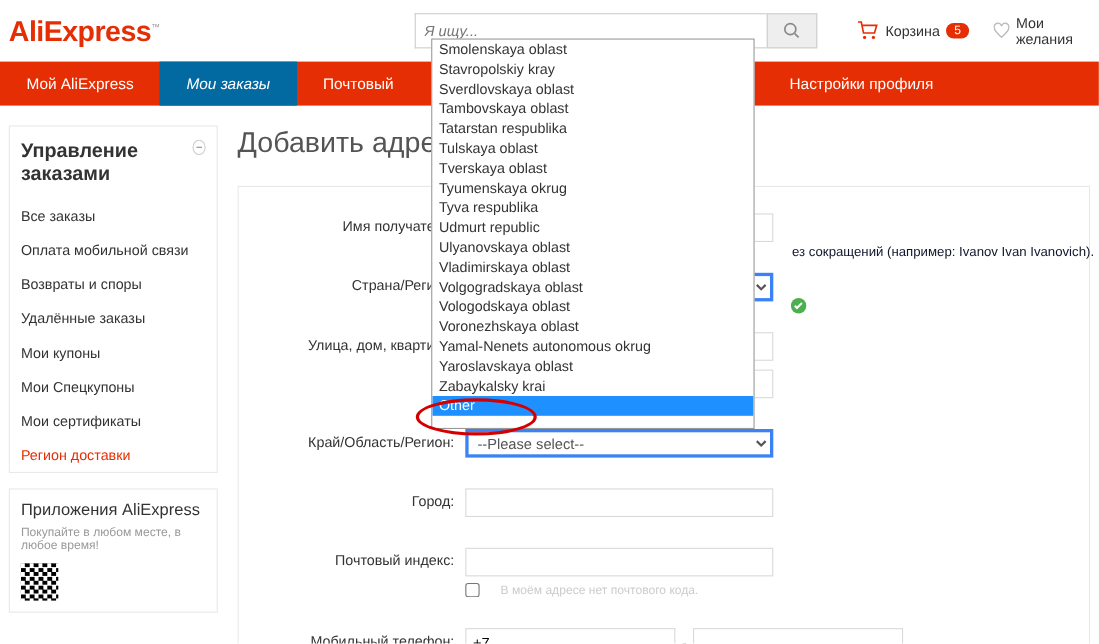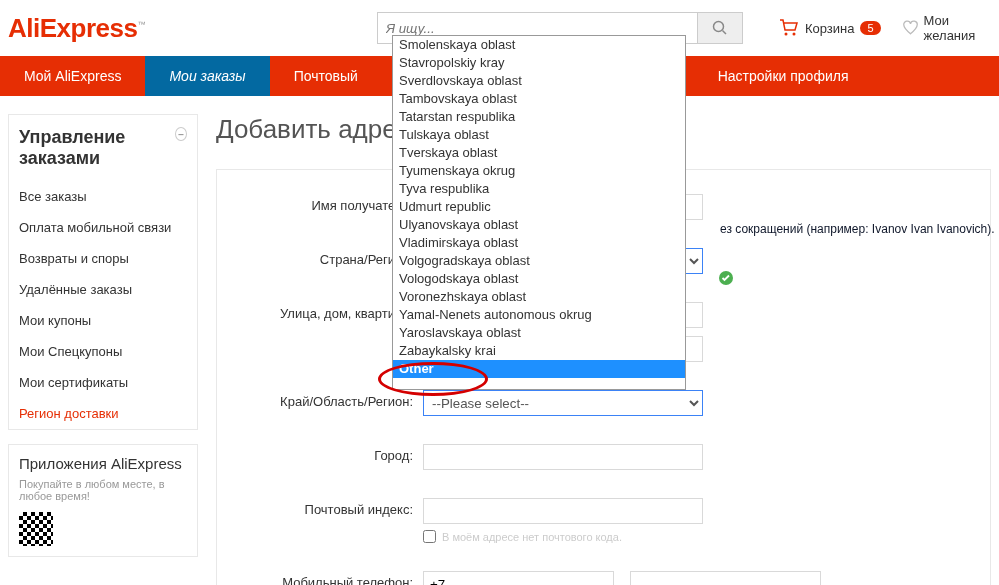--- a/index.html
+++ b/index.html
@@ -29,32 +29,32 @@
   .apptitle { font-size: 15px; margin-bottom: 6px; }
   .appsub { font-size: 11px; color: #999; margin-bottom: 10px; }
   .qr { width: 34px; height: 34px; background: repeating-conic-gradient(#000 0 25%, #fff 0 50%); background-size: 8px 8px; }
   .content { flex: 1; }
   .h1 { font-size: 26px; color: #545454; margin-bottom: 24px; }
   .formbox { border: 1px solid #e8e8e8; padding: 24px 0 0; }
   .row { display: flex; align-items: flex-start; margin-bottom: 28px; padding: 0 16px; }
   .label { width: 190px; text-align: right; padding-right: 10px; color: #333; padding-top: 4px; }
   .field { width: 280px; }
   .field input[type=text] { width: 280px; height: 26px; border: 1px solid #d9d9d9; padding: 0 6px; }
-  .field select { width: 280px; height: 26px; border: 1px solid #3b82f6; padding: 0 4px; color: #555; background: #fff; }
+  .field select { width: 280px; height: 26px; border: 3px solid #3b82f6; padding: 0 4px; color: #555; background: #fff; }
   .phonegrp { display: flex; gap: 6px; align-items: center; }
   .phonegrp .cc { width: 40px; height: 26px; border: 1px solid #d9d9d9; padding: 0 4px; }
   .phonegrp .num { width: 230px; height: 26px; border: 1px solid #d9d9d9; }
-  .checkline { display: flex; align-items: flex-end; gap: 6px; margin-top: 6px; font-size: 11px; color: #ccc; }
+  .checkline { display: flex; align-items: flex-end; gap: 19px; margin-top: 6px; font-size: 11px; color: #ccc; }
   .note { position: absolute; left: 720px; top: 222px; font-size: 12px; color: #0f172a; }
   .checkmark { position: absolute; left: 718px; top: 270px; color: #4caf50; }
   
   .dropdown { position: absolute; left: 392px; top: 35px; width: 294px; height: 355px; background: #fff; border: 1px solid #999; z-index: 100; overflow: hidden; }
   .dd-list { height: 100%; overflow-y: auto; }
   .dd-item { padding: 0 6px; height: 18px; line-height: 18px; font-size: 13px; color: #333; cursor: pointer; white-space: nowrap; }
-  .dd-item.sel { background: #1e90ff; color: #fff; font-weight: bold; }
+  .dd-item.sel { background: #1e90ff; color: #fff; }
   .dd-list::-webkit-scrollbar { width: 16px; }
   .dd-list::-webkit-scrollbar-track { background: #f0f0f0; }
   .dd-list::-webkit-scrollbar-thumb { background: #c0c0c0; }
   
   .oval { position: absolute; left: 378px; top: 362px; width: 110px; height: 34px; border: 3px solid #d40000; border-radius: 50%; z-index: 200; pointer-events: none; }
 </style>
 </head>
 <body>
 
 <div class="header">

